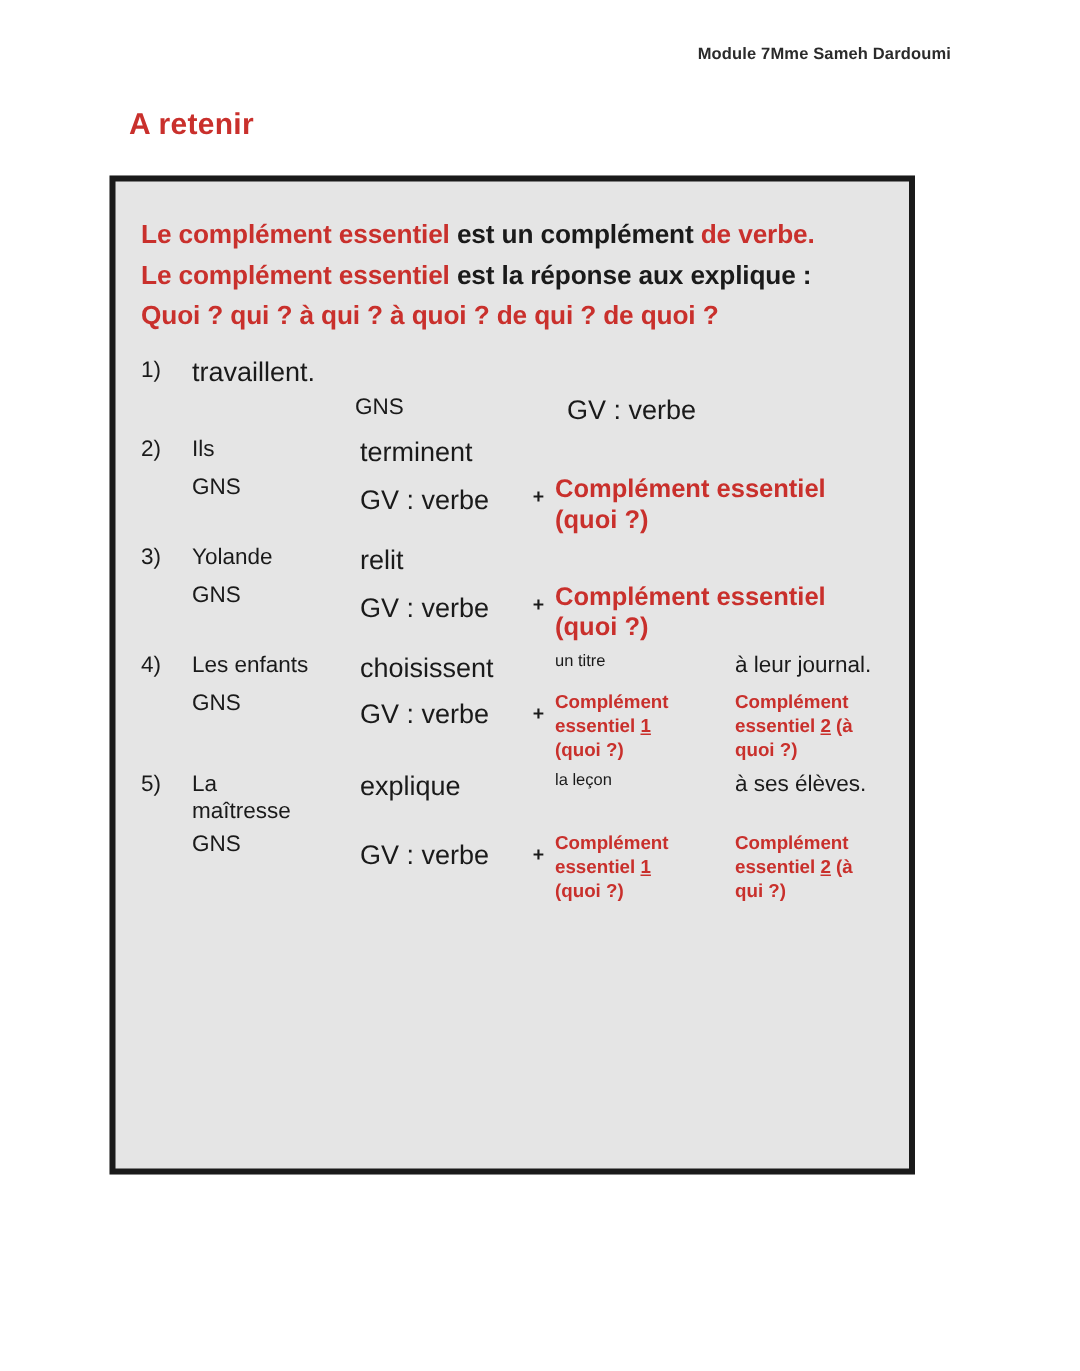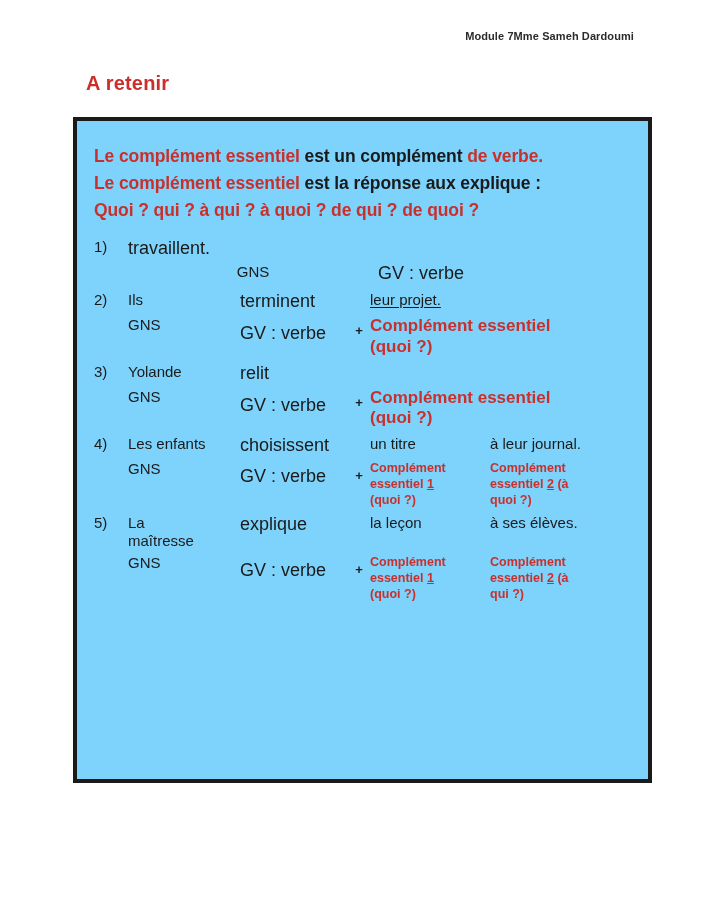--- a/index.html
+++ b/index.html
@@ -39,25 +39,25 @@
     font-weight: 700;
     color: #c9302c;
     letter-spacing: .2px;
   }
 
   
   .frame {
     position: absolute;
     left: 73px;
     top: 117px;
-    width: 579px;
+    width: 537px;
     height: 666px;
     box-sizing: border-box;
     border: 4px solid #1a1a1a;
-    background: #7dd3fc;
+    background: #e5e5e5;
   }
 
   .frame-inner {
     position: relative;
     width: 100%;
     height: 100%;
     box-sizing: border-box;
     padding: 22px 10px 0 12px;
   }
 
@@ -84,21 +84,21 @@
     display: flex;
     align-items: flex-start;
     line-height: 1.22;
   }
 
   .c-num   { width: 34px; flex: 0 0 34px; font-size: 15px; }
   .c-subj  { width: 112px; flex: 0 0 112px; font-size: 15px; }
   .c-verb  { width: 108px; flex: 0 0 108px; font-size: 18px; }
   .c-plus  { width: 22px;  flex: 0 0 22px; font-size: 13px; font-weight: 700;
              text-align: center; position: relative; top: 7px; }
-  .c-obj1  { width: 120px; flex: 0 0 120px; font-size: 15px; }
+  .c-obj1  { width: 120px; flex: 0 0 120px; font-size: 11px; }
   .c-obj2  { width: 140px; flex: 0 0 140px; font-size: 15px; }
 
   
   .c-obj-wide { width: 262px; flex: 0 0 262px; font-size: 15px; }
 
   .sentence-row { margin-bottom: 3px; }
   .label-row { margin-bottom: 6px; }
 
   .underline { text-decoration: underline; text-underline-offset: 2px; }
 
@@ -177,21 +177,20 @@
         </div>
 
       </div>
 
       <div class="ex">
         <div class="row sentence-row">
           <div class="c-num">2)</div>
           <div class="c-subj">Ils</div>
           <div class="c-verb">terminent</div>
           <div class="c-plus"></div>
-          <div class="c-obj-wide underline">leur projet.</div>
         </div>
         <div class="row label-row">
           <div class="c-num"></div>
           <div class="c-subj">GNS</div>
           <div class="c-verb" style="position:relative;top:7px;">GV : verbe</div>
           <div class="c-plus">+</div>
           <div class="c-obj-wide comp-big">
             <div>Complément essentiel</div>
             <div>(quoi ?)</div>
           </div>

